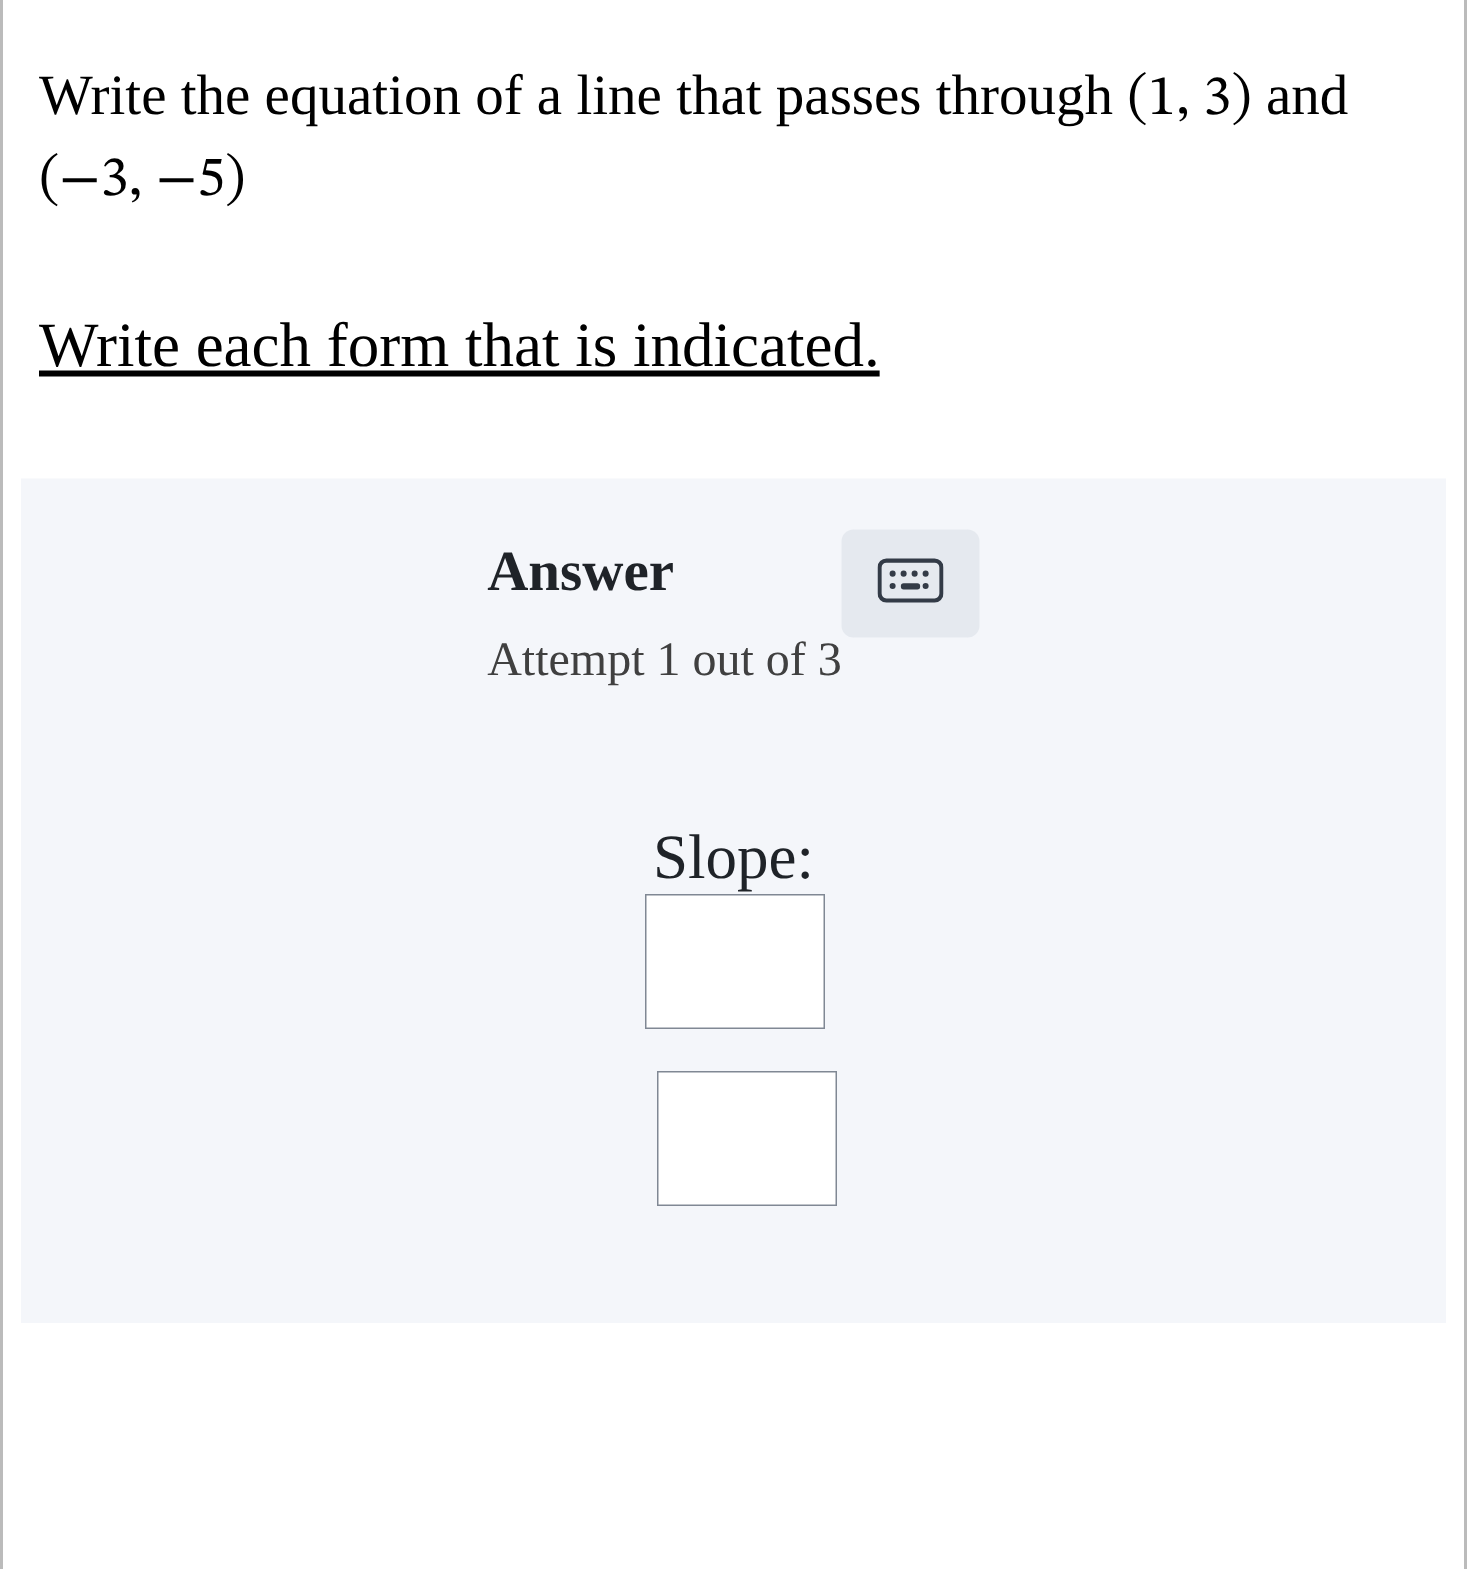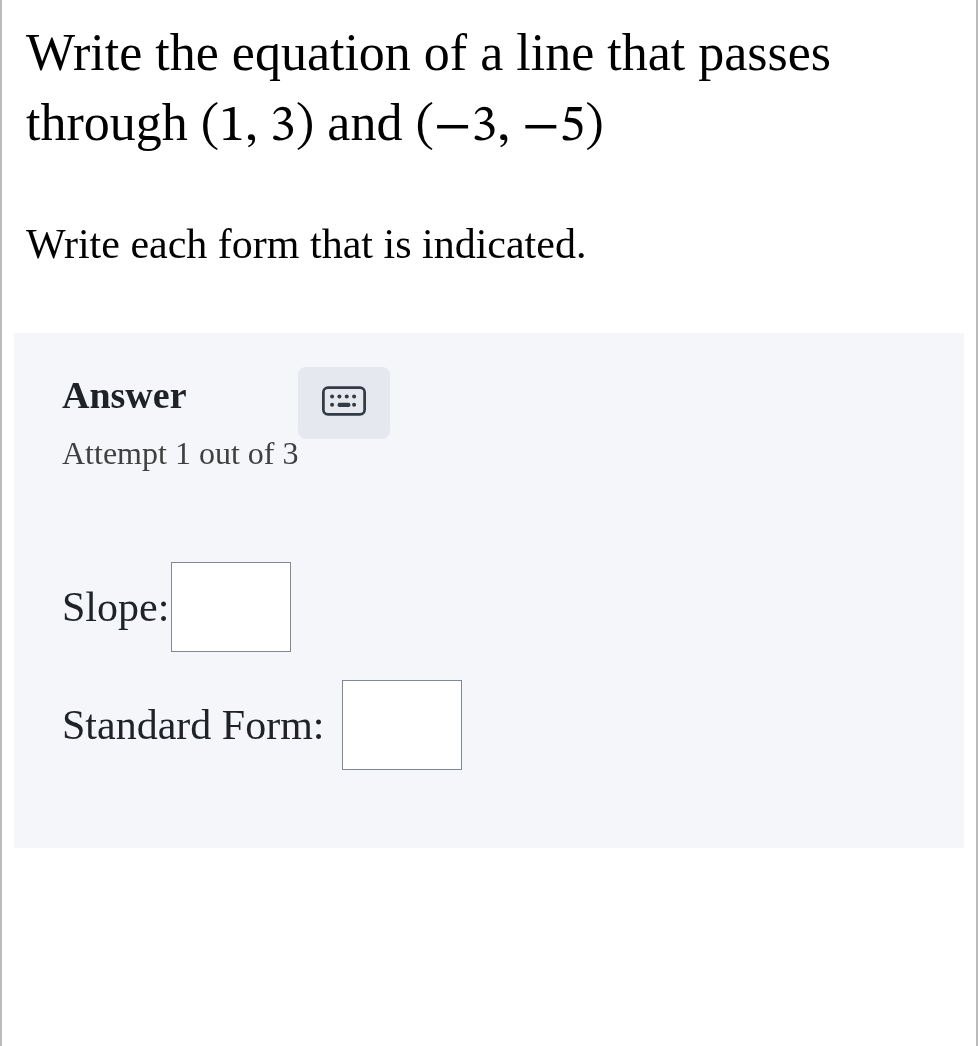--- a/index.html
+++ b/index.html
@@ -14,41 +14,43 @@
       background: #fff;
       border-left: 2px solid #bbb;
       border-right: 2px solid #bbb;
       padding: 0;
     }
     .question-area {
       padding: 18px 24px 60px 24px;
       color: #000;
     }
     .question-line {
-      font-size: 52px;
+      font-size: 38px;
       line-height: 1.35;
+      margin-top: 21px;
     }
     .mathpair {
       font-family: 'Cambria Math', 'STIX Two Math', Georgia, serif;
     }
     .instruction {
       font-size: 42px;
       line-height: 1.35;
       margin-top: 55px;
+      text-decoration: underline;
     }
     .answer-panel {
       background: #f4f6fa;
       margin: 0 12px;
       padding: 40px 48px 50px 48px;
       position: relative;
     }
     .answer-head {
       display: flex;
       align-items: flex-start;
-      justify-content: flex-start;
+      justify-content: center;
     }
     .answer-title {
       font-family: Georgia, serif;
       font-weight: bold;
       font-size: 38px;
       color: #1f2328;
     }
     .attempt-text {
       font-family: Georgia, serif;
       font-size: 32px;
@@ -70,20 +72,21 @@
       width: 44px;
       height: 32px;
     }
     .fields {
       margin-top: 90px;
     }
     .field-row {
       margin-bottom: 28px;
       display: flex;
       align-items: center;
+      flex-direction: column;
     }
     .field-label {
       font-family: Georgia, serif;
       font-size: 42px;
       color: #1f2328;
     }
     .input-box {
       border: 1.5px solid #808894;
       background: #fff;
       height: 86px;
@@ -134,17 +137,16 @@
   </div>
 
   <div class="fields">
     <div class="field-row row-slope">
       <span class="field-label">Slope:</span>
       <input type="text" class="input-box small" value="" style="">
     </div>
 
 
     <div class="field-row row-std">
-      <span class="field-label">Standard Form:</span>
       <input type="text" class="input-box small" value="" style="">
     </div>
   </div>
 </div>
 
 </body></html>

